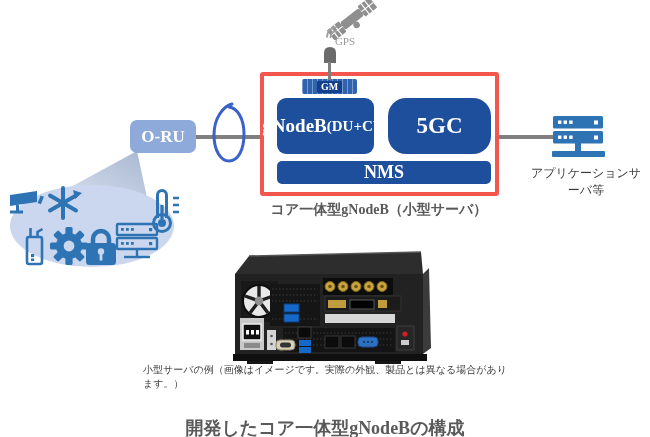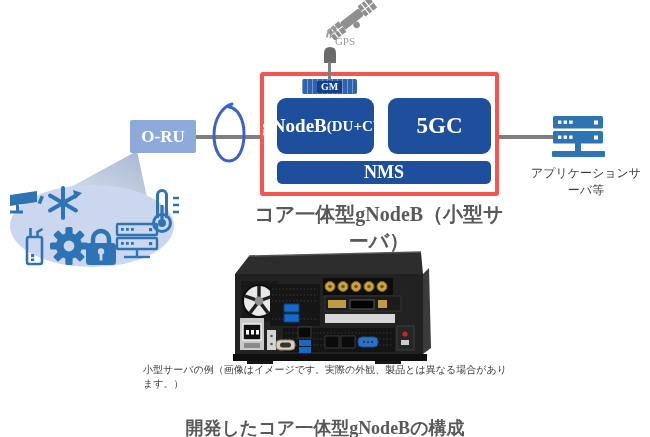--- a/index.html
+++ b/index.html
@@ -46,25 +46,25 @@
        background:#2f63b0;background-image:repeating-linear-gradient(90deg,rgba(255,255,255,.35) 0 1px,transparent 1px 5px);
        display:flex;align-items:center;justify-content:center;">
     <span style="background:#143f8f;color:#fff;font-weight:bold;font-size:10px;line-height:12px;padding:0 4px;border-radius:1px;">GM</span>
   </div>
 
   <div class="abs bluebox" style="left:277px;top:98px;width:97px;height:56px;border-radius:9px;">
     <div style="font-size:19px;line-height:22px;">gNodeB</div>
     <div style="font-size:15px;line-height:17px;">(DU+CU)</div>
   </div>
 
-  <div class="abs bluebox" style="left:388px;top:98px;width:103px;height:56px;border-radius:9px;font-size:23px;">5GC</div>
+  <div class="abs bluebox" style="left:388px;top:98px;width:103px;height:56px;border-radius:18px;font-size:23px;">5GC</div>
 
   <div class="abs bluebox" style="left:277px;top:161px;width:214px;height:23px;border-radius:5px;font-size:18px;">NMS</div>
 
-  <div class="abs cap" style="left:248px;top:201px;width:262px;font-size:20px;">コア一体型gNodeB（小型サーバ）</div>
+  <div class="abs cap" style="left:248px;top:201px;width:262px;font-size:14px;">コア一体型gNodeB（小型サーバ）</div>
 
   <svg class="abs" style="left:0px;top:145px" width="200" height="130" viewBox="0 0 200 130">
     <defs>
       <linearGradient id="coneGrad" x1="1" y1="0" x2="0" y2="1">
         <stop offset="0" stop-color="#9fb0cd"></stop>
         <stop offset="1" stop-color="#e4eaf5"></stop>
       </linearGradient>
     </defs>
     <polygon points="137,6 34,62 151,71" fill="url(#coneGrad)" opacity="0.92"></polygon>
     <ellipse cx="92" cy="81" rx="82" ry="41" fill="#cbd7ee"></ellipse>
@@ -141,21 +141,21 @@
           <rect x="33" y="5" width="3.2" height="3.2"></rect>
         <rect x="5" y="19" width="2.8" height="2.8"></rect>
           <rect x="10" y="19" width="2.8" height="2.8"></rect>
         <rect x="15" y="19" width="2.8" height="2.8"></rect>
           <rect x="33" y="19" width="3.2" height="3.2"></rect>
       </g>
     </g>
   </svg>
 
   <div class="abs grayline" style="left:196px;top:135px;width:64px;height:4px;"></div>
-  <div class="abs" style="left:130px;top:120px;width:66px;height:33px;background:#8eaadb;border-radius:2px;
+  <div class="abs" style="left:130px;top:120px;width:66px;height:33px;background:#8eaadb;border-radius:7px;
        color:#fff;font-weight:600;font-size:17px;display:flex;align-items:center;justify-content:center;">O-RU</div>
   <svg class="abs" style="left:205px;top:98px" width="48" height="70" viewBox="0 0 48 70">
     <path d="M27,6 C19,8 9,19 9,37 C9,53 16,63 24,63 C33,63 39,52 39,36 C39,20 32,10 24,9" stroke="#3a62c8" stroke-width="3" fill="none" stroke-linecap="round"></path>
   </svg>
 
   <div class="abs grayline" style="left:499px;top:135px;width:54px;height:4px;"></div>
   <svg class="abs" style="left:550px;top:114px" width="58" height="46" viewBox="0 0 58 46">
     <g fill="#2e74b5">
       <rect x="3" y="2" width="50" height="12.5" rx="1.5"></rect>
       <rect x="3" y="17" width="50" height="12.5" rx="1.5"></rect>

